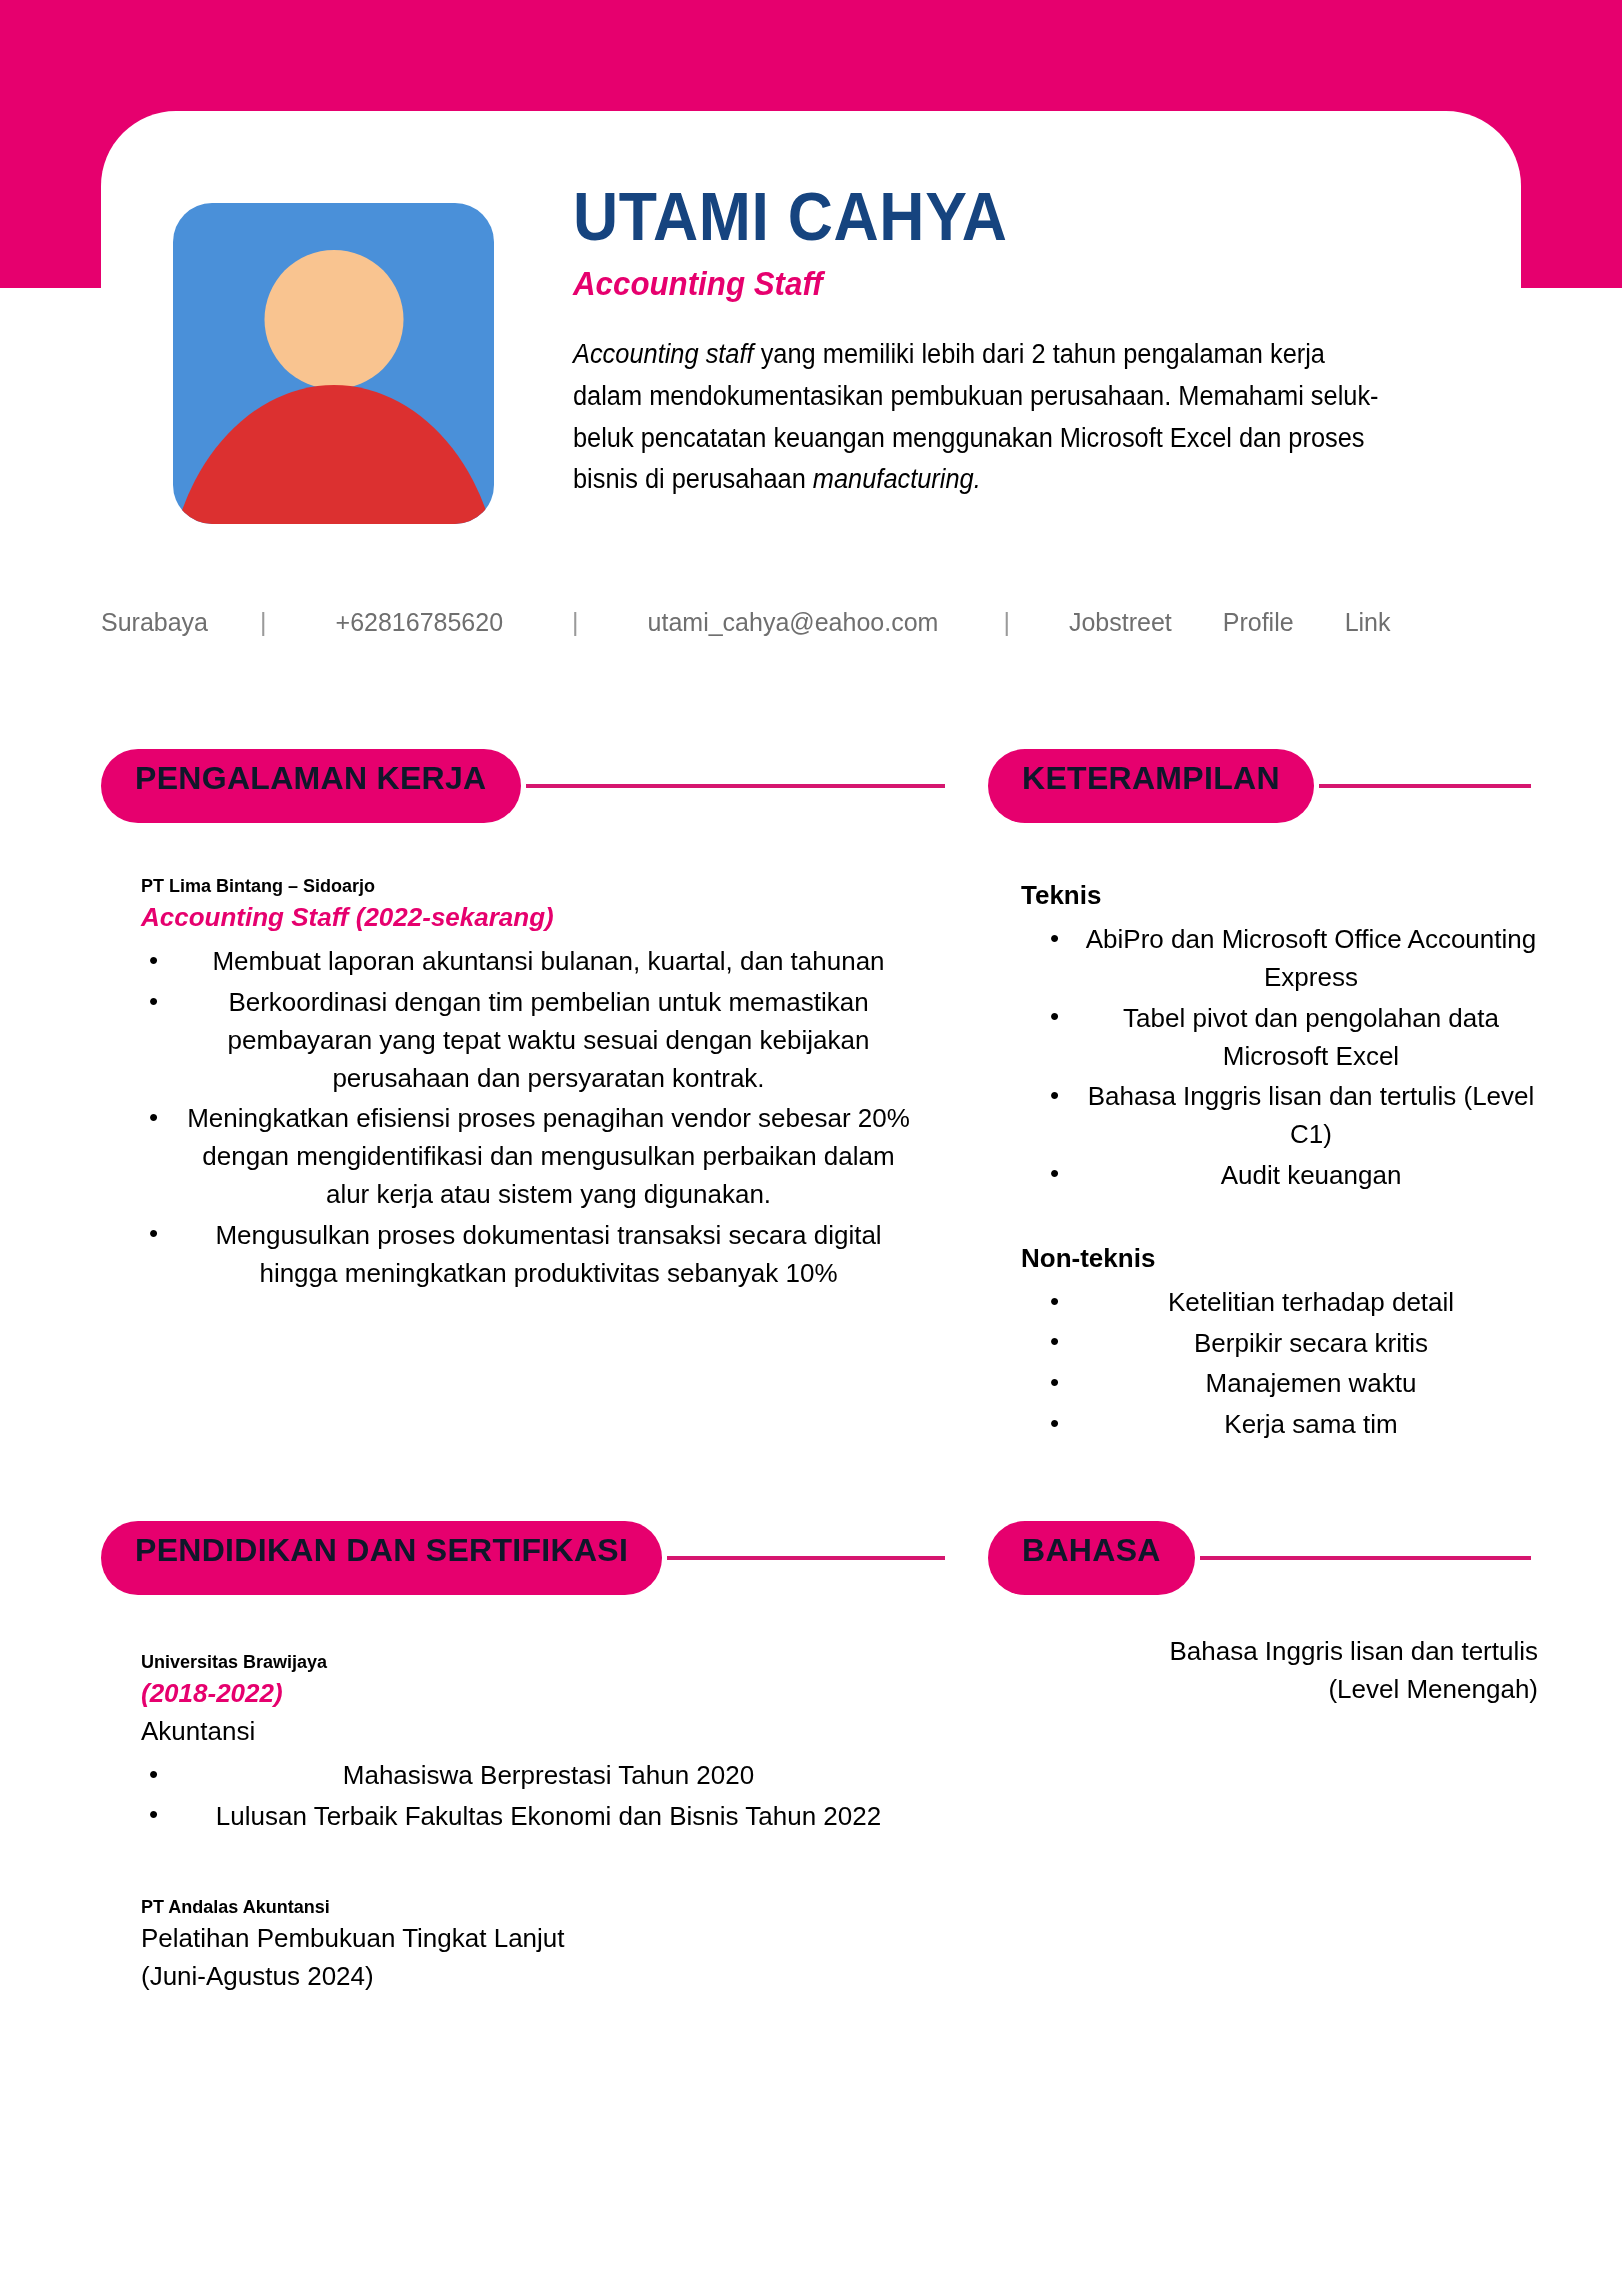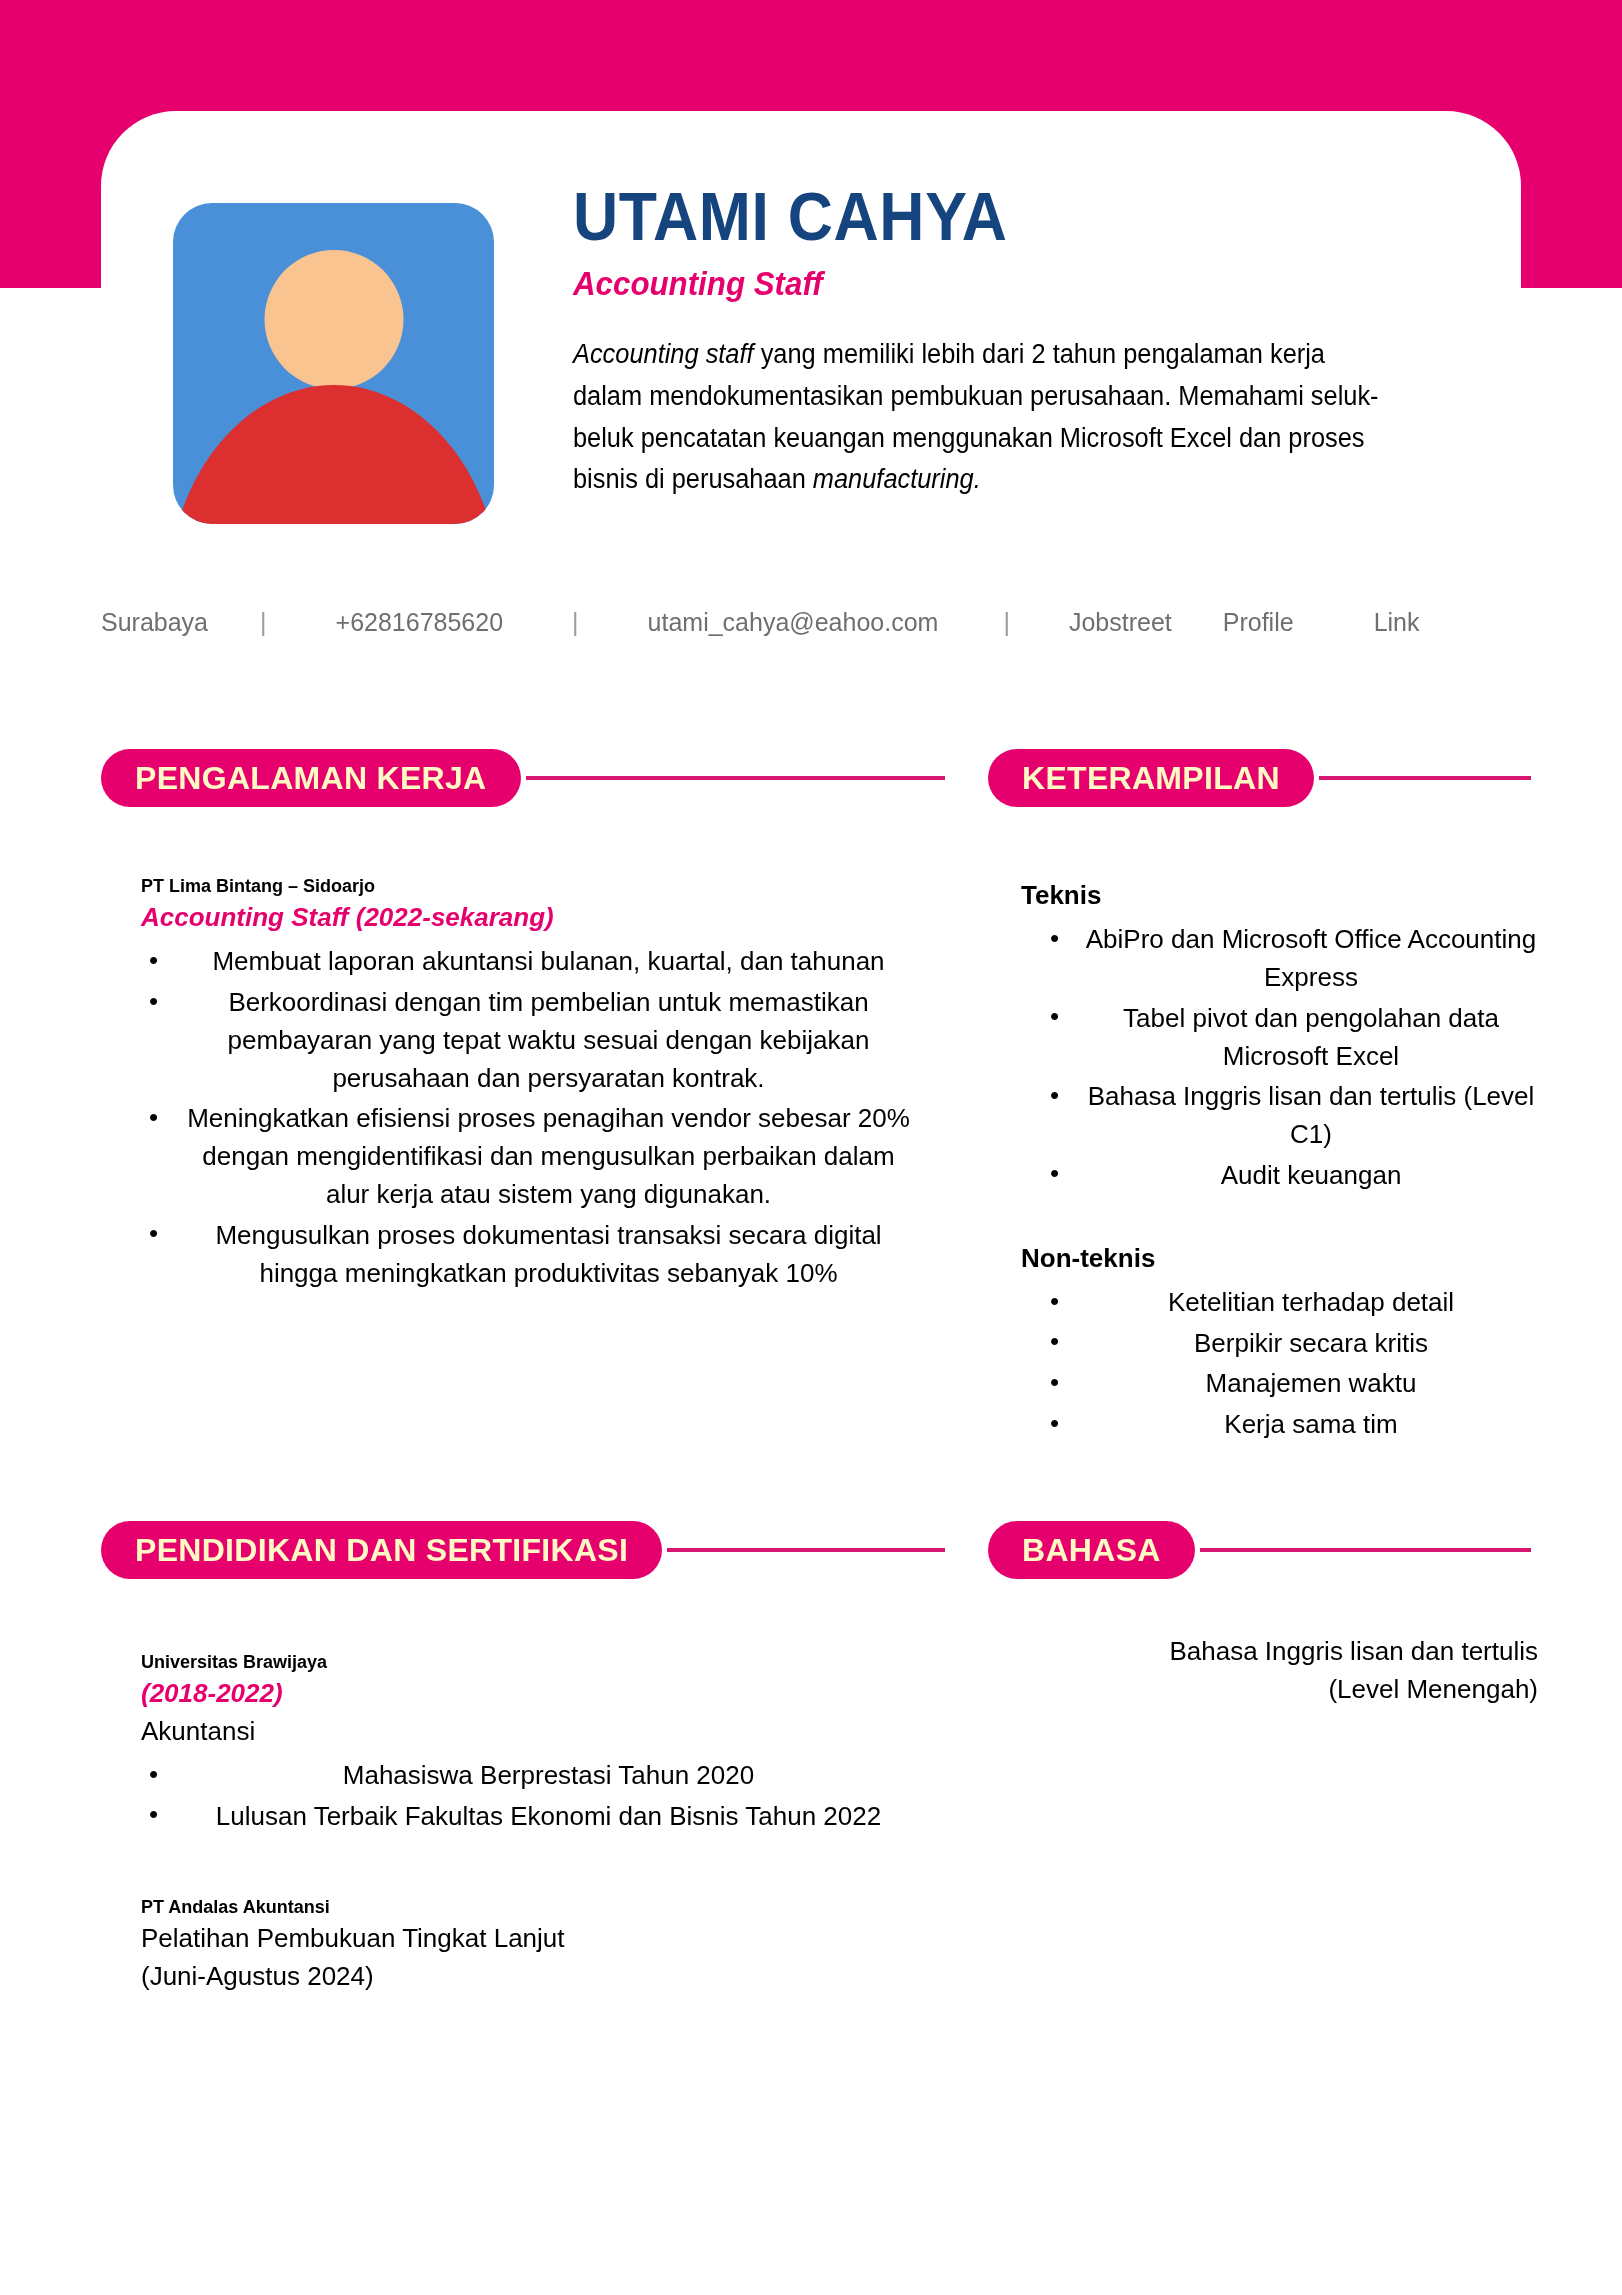--- a/index.html
+++ b/index.html
@@ -151,33 +151,33 @@
   .contact .c-item { white-space: nowrap; }
   .contact .sep { color: #9a9a9a; }
   .c-loc  { margin-left: 0px; }
   .c-s1   { margin-left: 52px; }
   .c-phone{ margin-left: 69px; }
   .c-s2   { margin-left: 69px; }
   .c-mail { margin-left: 69px; }
   .c-s3   { margin-left: 65px; }
   .c-js   { margin-left: 59px; }
   .c-pf   { margin-left: 51px; }
-  .c-lk   { margin-left: 80px; }
+  .c-lk   { margin-left: 51px; }
 
   
   .section-head {
     position: absolute;
     display: flex;
     align-items: center;
   }
   .pill {
     background: #E6006E;
     border-radius: 654px;
-    padding: 13px 34px 13px 34px;
-    color: #fef9c3;
+    padding: 13px 34px 29px 34px;
+    color: #0f172a;
     font-family: "Liberation Sans Narrow", "Liberation Sans", sans-serif;
     font-size: 32px;
     font-weight: bold;
     letter-spacing: 0.3px;
     line-height: 1.0;
     white-space: nowrap;
   }
   .rule {
     height: 3.3px;
     background: #d6166f;

